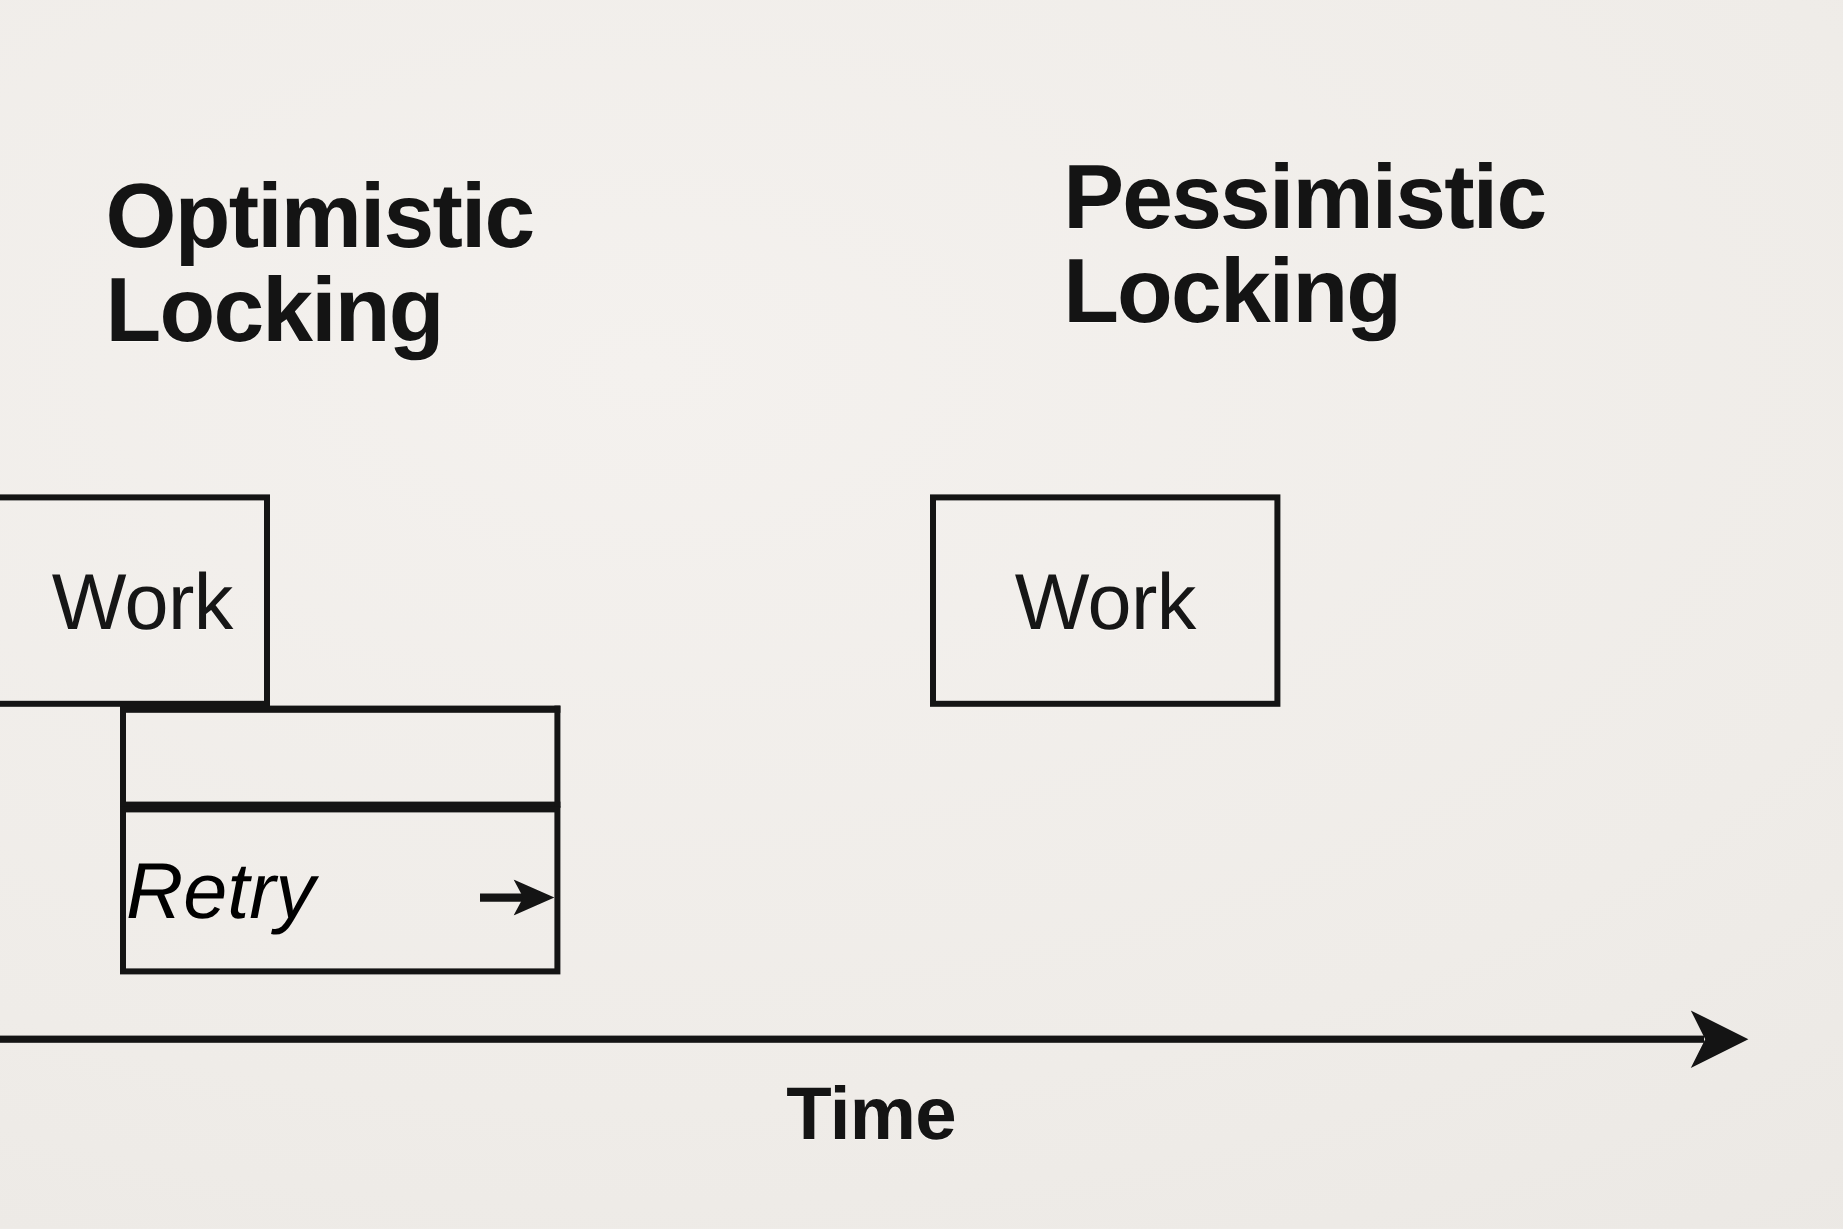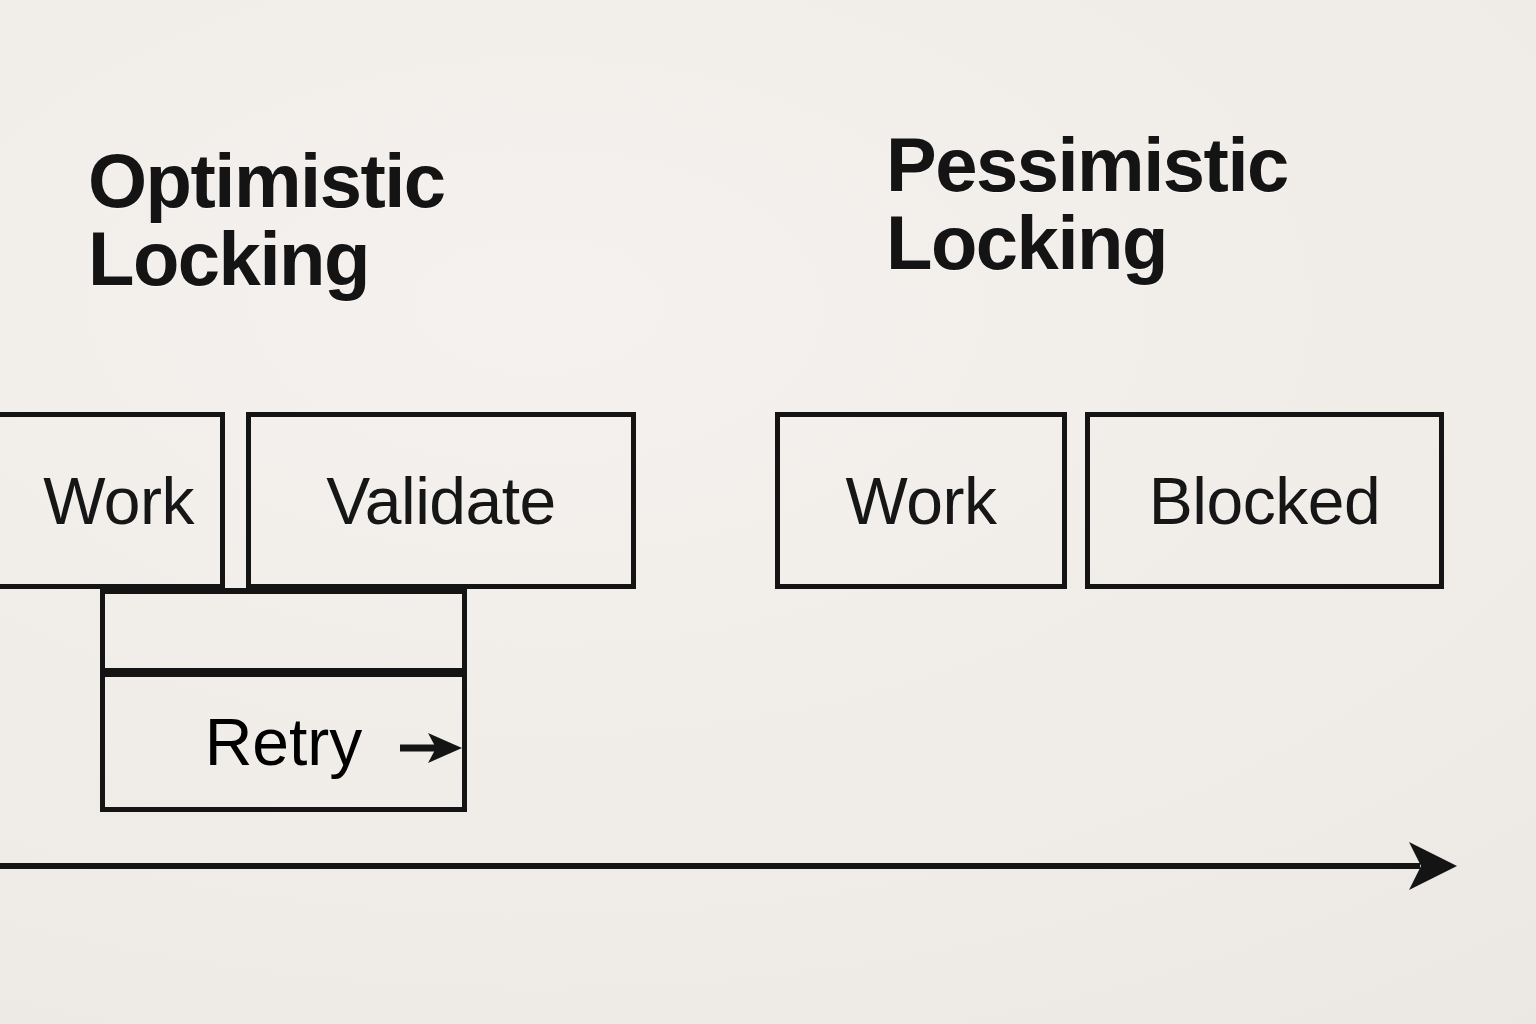--- a/index.html
+++ b/index.html
@@ -106,21 +106,21 @@
   #box-retry {
     position: absolute;
     box-sizing: border-box;
     left: 100px;
     top: 672px;
     width: 367px;
     height: 140px;
     border: 5px solid #141414;
     display: flex;
     align-items: center;
-    justify-content: center;
+    font-style: italic;
   }
   #box-retry .box-label {
     font-size: 66px;
   }
   
   #retry-arrow {
     position: absolute;
     left: 400px;
     top: 733px;
     width: 62px;
@@ -173,49 +173,44 @@
   <div class="heading" id="heading-optimistic">Optimistic
 Locking</div>
 
   <div class="heading" id="heading-pessimistic">Pessimistic
 Locking</div>
 
   <div class="box" id="box-opt-work">
     <span class="box-label">Work</span>
   </div>
 
-  <div class="box" id="box-opt-validate">
-    <span class="box-label">Validate</span>
-  </div>
 
   <div class="stub" style="left:100px; top:588px; height:6px; width:367px;"></div>
 
   <div id="retry-connector"></div>
 
   <div id="box-retry">
     <span class="box-label">Retry</span>
   </div>
 
   <div id="retry-arrow">
     <svg width="62" height="30" viewBox="0 0 62 30" aria-hidden="true">
       <line x1="0" y1="15" x2="38" y2="15" stroke="#141414" stroke-width="7"></line>
       <polygon points="28,0 62,15 28,30 36,15" fill="#141414"></polygon>
     </svg>
   </div>
 
   <div class="box" id="box-pess-work">
     <span class="box-label">Work</span>
   </div>
 
-  <div class="box" id="box-pess-blocked">
-    <span class="box-label">Blocked</span>
-  </div>
 
   <div id="time-axis-line"></div>
 
   <div id="time-axis-arrow">
     <svg width="56" height="56" viewBox="0 0 56 56" aria-hidden="true">
       <polygon points="4,4 52,28 4,52 16,28" fill="#141414"></polygon>
     </svg>
   </div>
 
+  <div id="time-label">Time</div>
 
 </div>
 
 </body></html>

